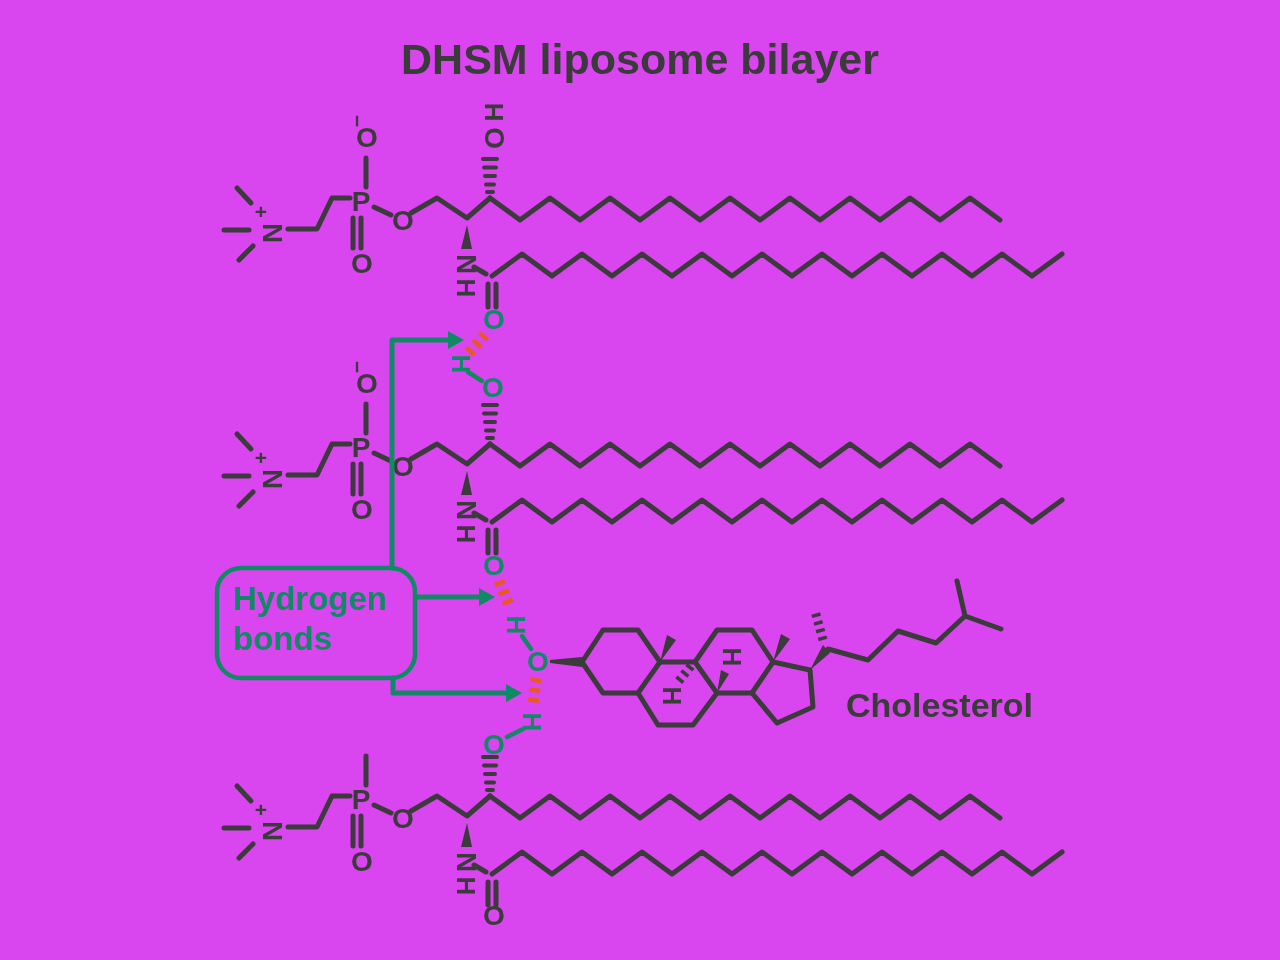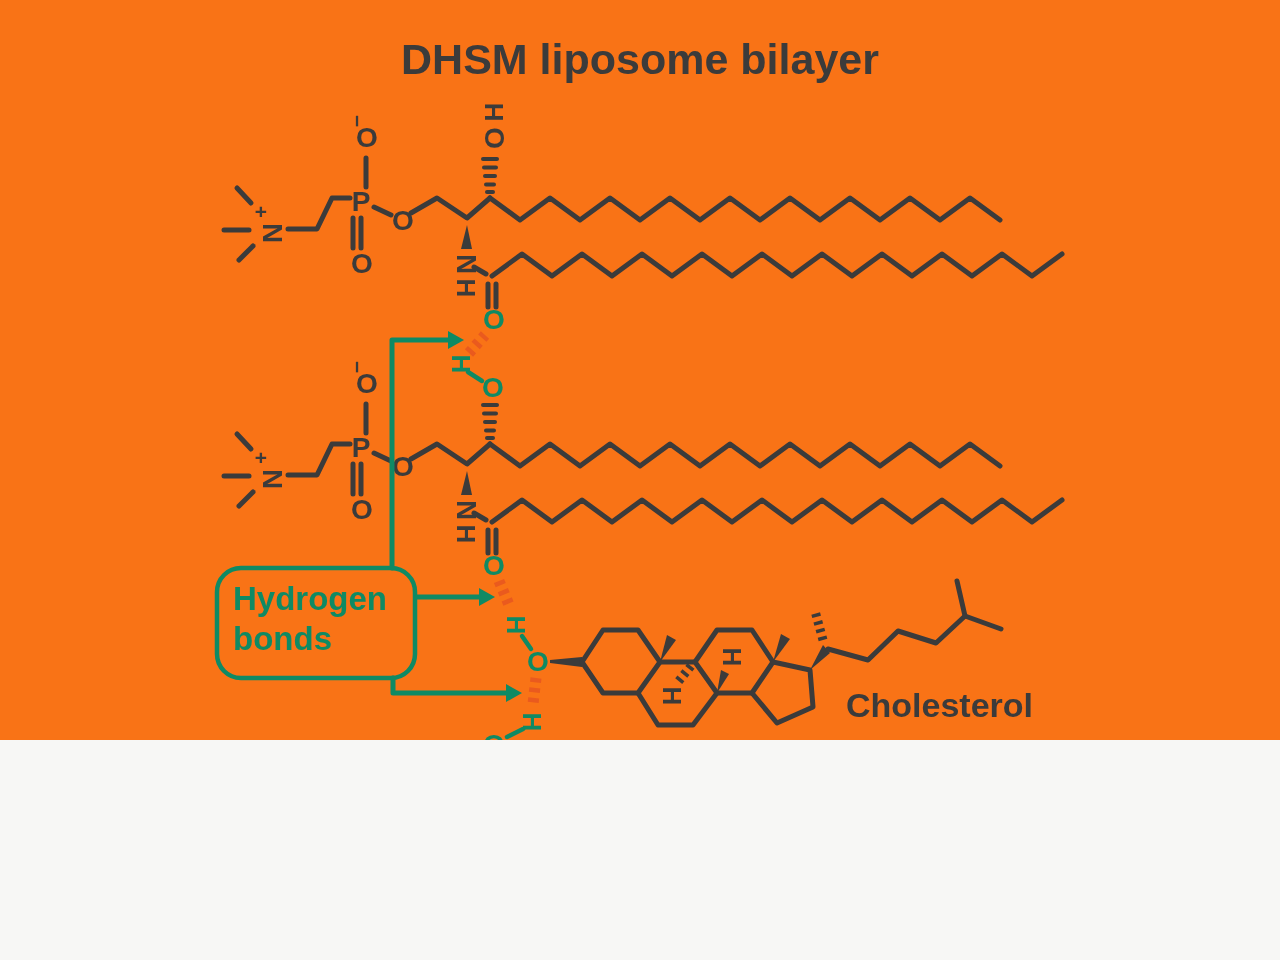--- a/index.html
+++ b/index.html
@@ -1,16 +1,16 @@
 <!DOCTYPE html>
 <html><head>
 <meta charset="utf-8">
 <style>
   html,body{margin:0;padding:0;background:#f7f7f5;}
-  .stage{position:relative;width:1280px;height:740px;background:#f97316;overflow:hidden;}
+  .stage{position:relative;width:1280px;height:960px;background:#d946ef;overflow:hidden;}
   svg{display:block;}
   svg text{font-family:"Liberation Sans","DejaVu Sans",sans-serif;font-weight:700;}
   .atom{font-size:28px;}
   .atom-h{font-size:26px;}
   .charge{font-size:21px;}
   .title-text{font-size:43px;}
   .mol-label{font-size:34px;}
   .legend-text{font-size:33px;}
 </style>
 </head>

